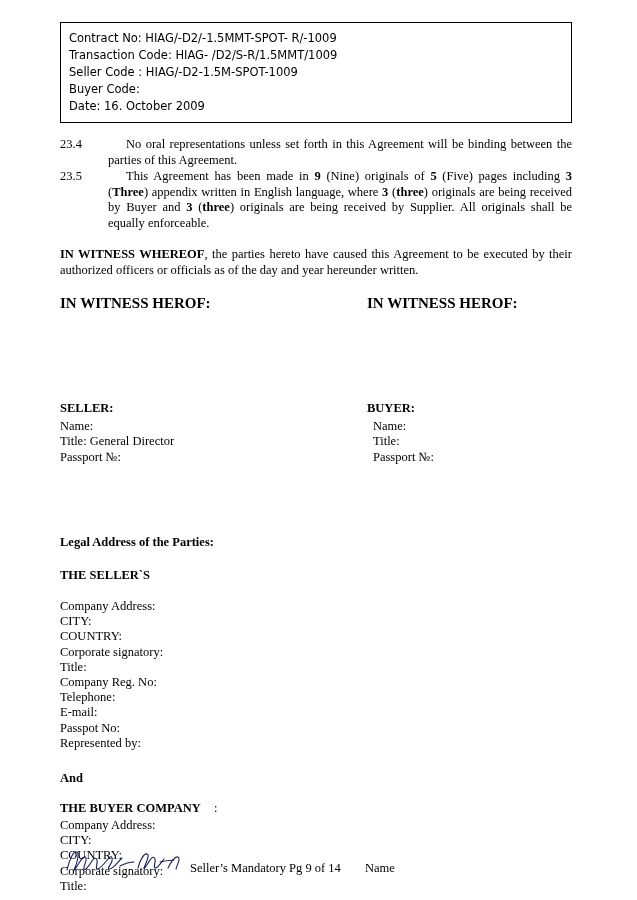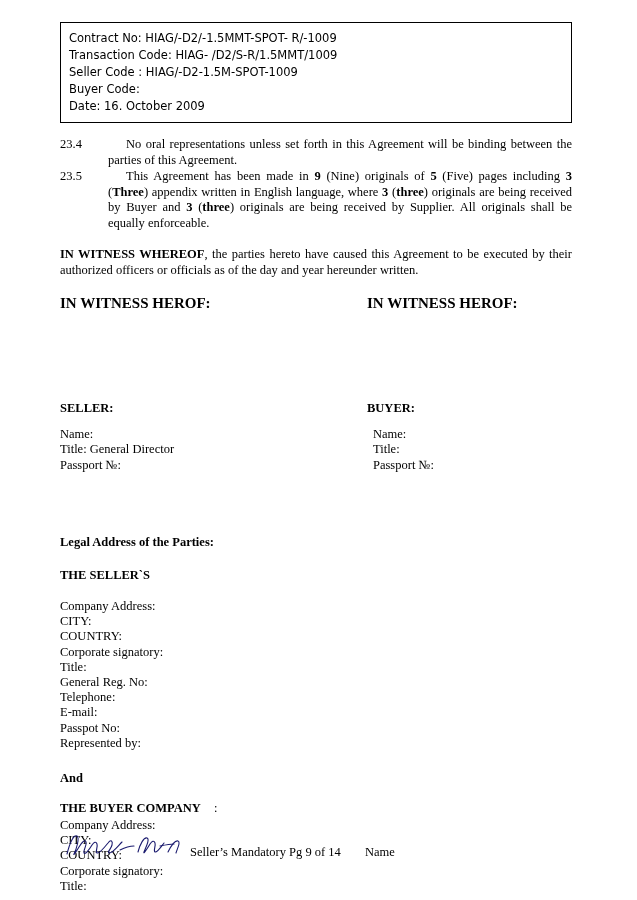--- a/index.html
+++ b/index.html
@@ -81,21 +81,21 @@
   .sig-block {
     margin-top: 88px;
     position: relative;
     height: 76px;
     font-size: 12.5px;
     line-height: 15.5px;
   }
   .sig-col-left { position: absolute; left: 0; top: 0; width: 290px; }
   .sig-col-right { position: absolute; left: 307px; top: 0; width: 200px; }
   .sig-col-right .pad { padding-left: 6px; }
-  .sig-title { font-weight: bold; margin-bottom: 10px; }
+  .sig-title { font-weight: bold; margin-bottom: 2px; }
 
   .legal-head {
     margin-top: 58px;
     font-size: 12.5px;
     font-weight: bold;
   }
   .seller-head {
     margin-top: 18px;
     font-size: 12.5px;
     font-weight: bold;
@@ -126,21 +126,21 @@
   .buyer-fields {
     margin-top: 2px;
     font-size: 12.5px;
     line-height: 15.2px;
   }
   .buyer-fields div { white-space: nowrap; }
 
   .footer {
     position: absolute;
     left: 60px;
-    bottom: 34px;
+    bottom: 18px;
     width: 512px;
     height: 34px;
   }
   .footer-text {
     position: absolute;
     left: 130px;
     top: 13px;
     font-size: 12.5px;
   }
   .footer-buyer {
@@ -215,21 +215,21 @@
     <div class="legal-head">Legal Address of the Parties:</div>
 
     <div class="seller-head">THE SELLER`S</div>
 
     <div class="field-list">
       <div>Company Address:</div>
       <div>CITY:</div>
       <div>COUNTRY:</div>
       <div>Corporate signatory:</div>
       <div>Title:</div>
-      <div>General  Reg. No:</div>
+      <div>Company  Reg. No:</div>
       <div>Telephone:</div>
       <div>E-mail:</div>
       <div>Passpot No:</div>
       <div>Represented by:</div>
     </div>
 
     <div class="and-word">And</div>
 
     <div class="buyer-head">
       <span>THE BUYER COMPANY</span>

